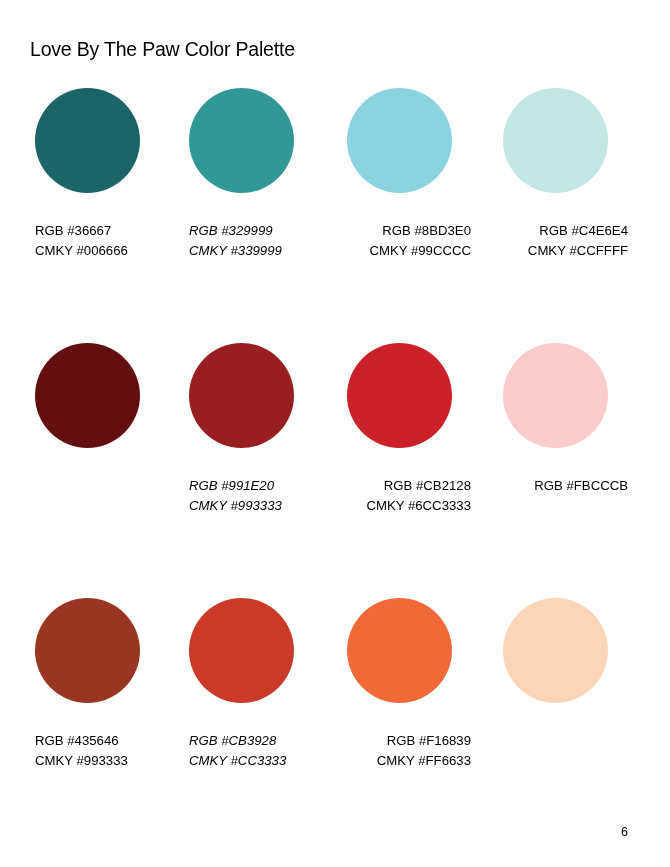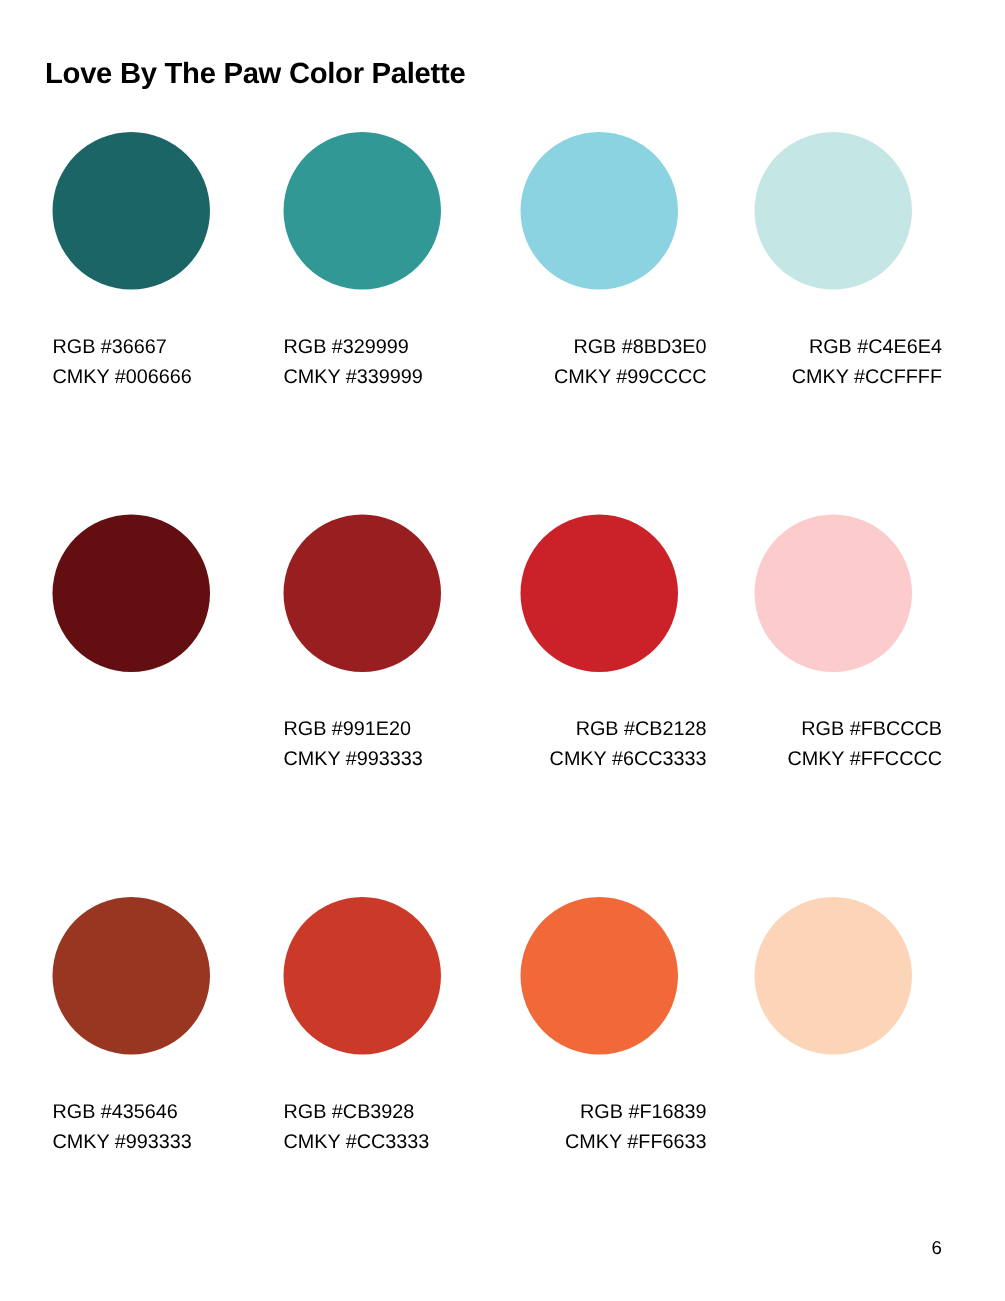--- a/index.html
+++ b/index.html
@@ -21,21 +21,21 @@
     width: 670px;
     height: 867px;
     box-sizing: border-box;
   }
 
   .page-title {
     position: absolute;
     left: 30px;
     top: 38px;
     font-size: 19.5px;
-    font-weight: bold;
+    font-weight: normal;
     letter-spacing: -0.2px;
     color: #000000;
     white-space: nowrap;
   }
 
   .palette-grid {
     position: absolute;
     left: 0px;
     top: 88px;
     width: 586px;
@@ -47,21 +47,21 @@
     height: 255px;
   }
 
   .swatch-cell {
     width: 157px;
     margin-left: 0;
     position: relative;
     box-sizing: border-box;
   }
   .swatch-cell.col-0 { padding-left: 35px; }
-  .swatch-cell.col-1 { padding-left: 32px; }
+  .swatch-cell.col-1 { padding-left: 32px; font-style: italic; }
   .swatch-cell.col-2 { padding-left: 33px; text-align: right; }
   .swatch-cell.col-3 { padding-left: 32px; text-align: right; }
 
   .swatch-circle {
     width: 105px;
     height: 105px;
     border-radius: 50%;
     display: block;
   }
 
@@ -140,21 +140,20 @@
         <div class="swatch-circle" style="background-color: rgb(203, 33, 40);"></div>
         <div class="swatch-labels">
           <span class="swatch-label-line">RGB #CB2128</span>
           <span class="swatch-label-line">CMKY #6CC3333</span>
         </div>
       </div>
       <div class="swatch-cell col-3">
         <div class="swatch-circle" style="background-color: rgb(251, 204, 203);"></div>
         <div class="swatch-labels">
           <span class="swatch-label-line">RGB #FBCCCB</span>
-          <span class="swatch-label-line">CMKY #FFCCCC</span>
         </div>
       </div>
     </div>
 
     <div class="palette-row">
       <div class="swatch-cell col-0">
         <div class="swatch-circle" style="background-color: rgb(153, 54, 33);"></div>
         <div class="swatch-labels">
           <span class="swatch-label-line">RGB #435646</span>
           <span class="swatch-label-line">CMKY #993333</span>

